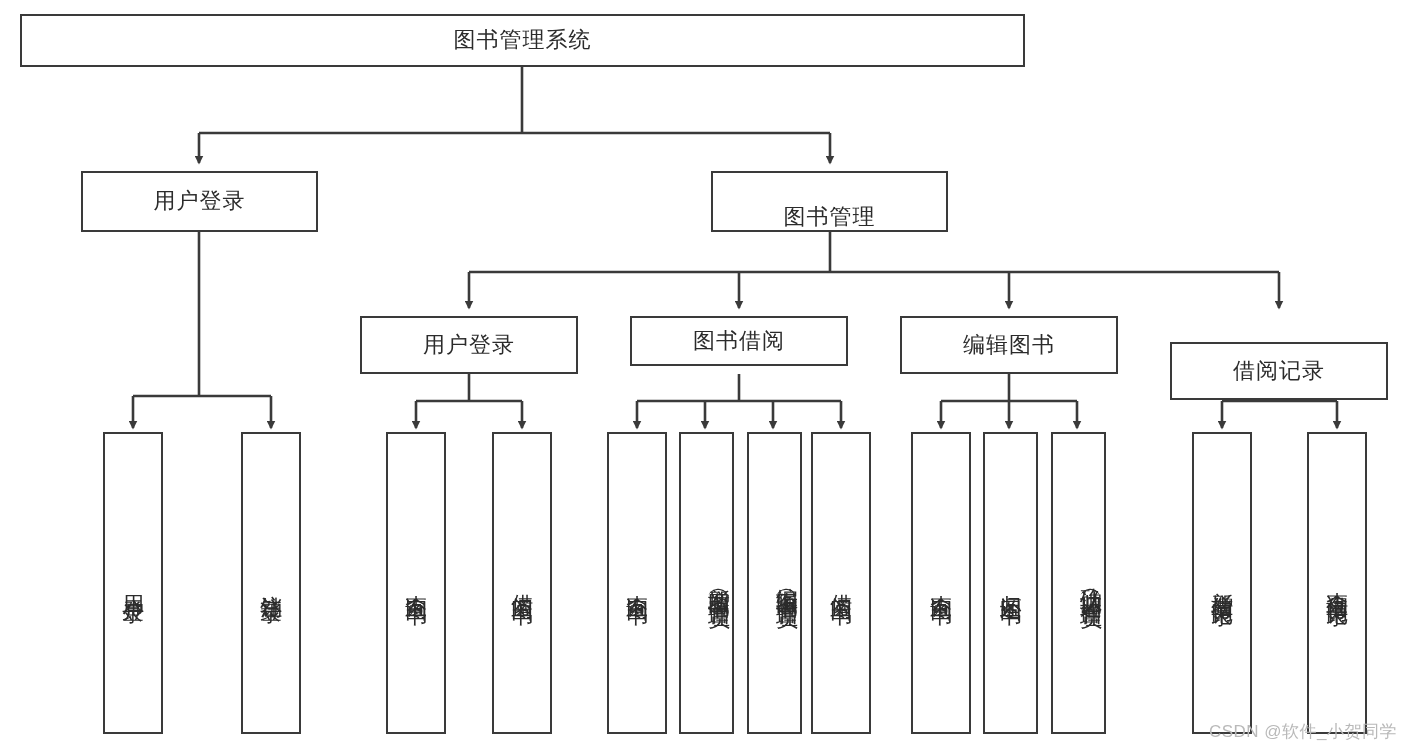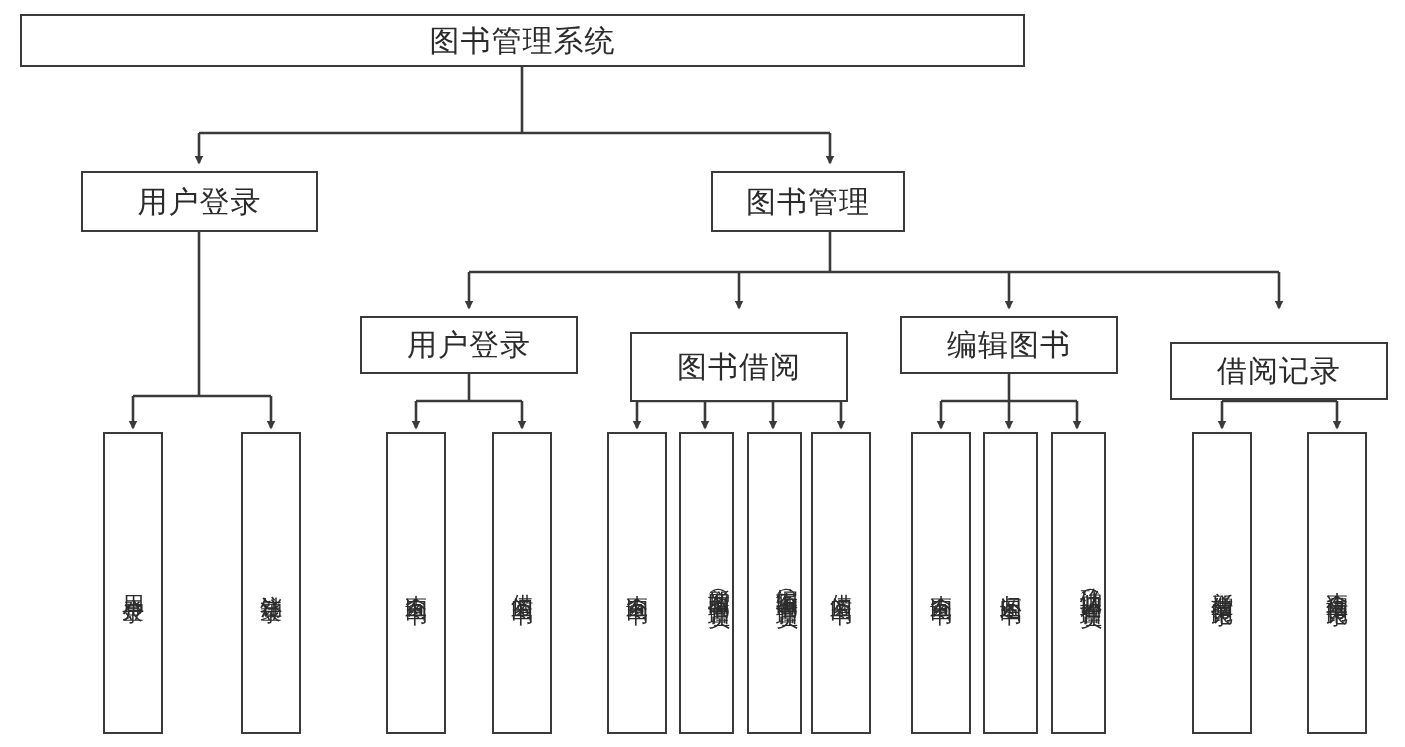--- a/index.html
+++ b/index.html
@@ -29,21 +29,21 @@
     position: absolute;
     box-sizing: border-box;
     border: 2px solid #3a3a3a;
     background: #ffffff;
     display: flex;
     align-items: center;
     justify-content: center;
     color: #2b2b2b;
   }
   .node-h {
-    font-size: 30px;
+    font-size: 22px;
     letter-spacing: 1px;
     line-height: 1.2;
   }
   .node-v {
     writing-mode: vertical-rl;
     text-orientation: upright;
     font-size: 22px;
     letter-spacing: 3px;
     line-height: 1.2;
     padding: 6px 0;
@@ -123,28 +123,28 @@
     </g>
   </svg>
 
   <div class="node node-h" style="left:20px; top:14px; width:1005px; height:53px;">
     <span class="label">图书管理系统</span>
   </div>
 
   <div class="node node-h" style="left:81px; top:171px; width:237px; height:61px;">
     <span class="label">用户登录</span>
   </div>
-  <div class="node node-h" style="left:711px; top:171px; width:194px; height:61px;">
+  <div class="node node-h" style="left:711px; top:171px; width:237px; height:61px;align-items:flex-end;">
     <span class="label">图书管理</span>
   </div>
 
   <div class="node node-h" style="left:360px; top:316px; width:218px; height:58px;">
     <span class="label">用户登录</span>
   </div>
-  <div class="node node-h" style="left:630px; top:332px; width:218px; height:70px;justify-content:center;">
+  <div class="node node-h" style="left:630px; top:316px; width:218px; height:50px;justify-content:center;">
     <span class="label">图书借阅</span>
   </div>
   <div class="node node-h" style="left:900px; top:316px; width:218px; height:58px;">
     <span class="label">编辑图书</span>
   </div>
   <div class="node node-h" style="left:1170px; top:316px; width:218px; height:58px;margin-top:26px;">
     <span class="label">借阅记录</span>
   </div>
 
   <div class="node node-v" style="left:103px; top:432px; width:60px; height:302px; align-items:center;">
@@ -184,14 +184,15 @@
     <span class="label">确认归还（管理员）</span>
   </div>
 
   <div class="node node-v" style="left:1192px; top:432px; width:60px; height:302px; align-items:center;">
     <span class="label">新增借阅记录</span>
   </div>
   <div class="node node-v" style="left:1307px; top:432px; width:60px; height:302px; align-items:center;">
     <span class="label">查询借阅记录</span>
   </div>
 
+  <div id="watermark">CSDN @软件_小贺同学</div>
 
 </div>
 
 </body></html>

